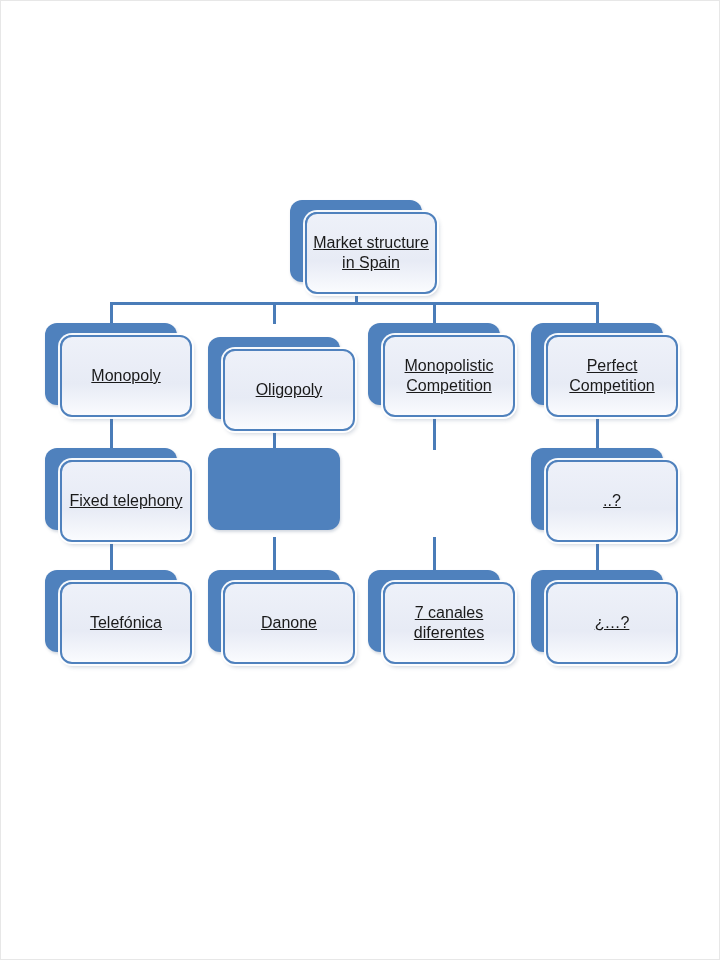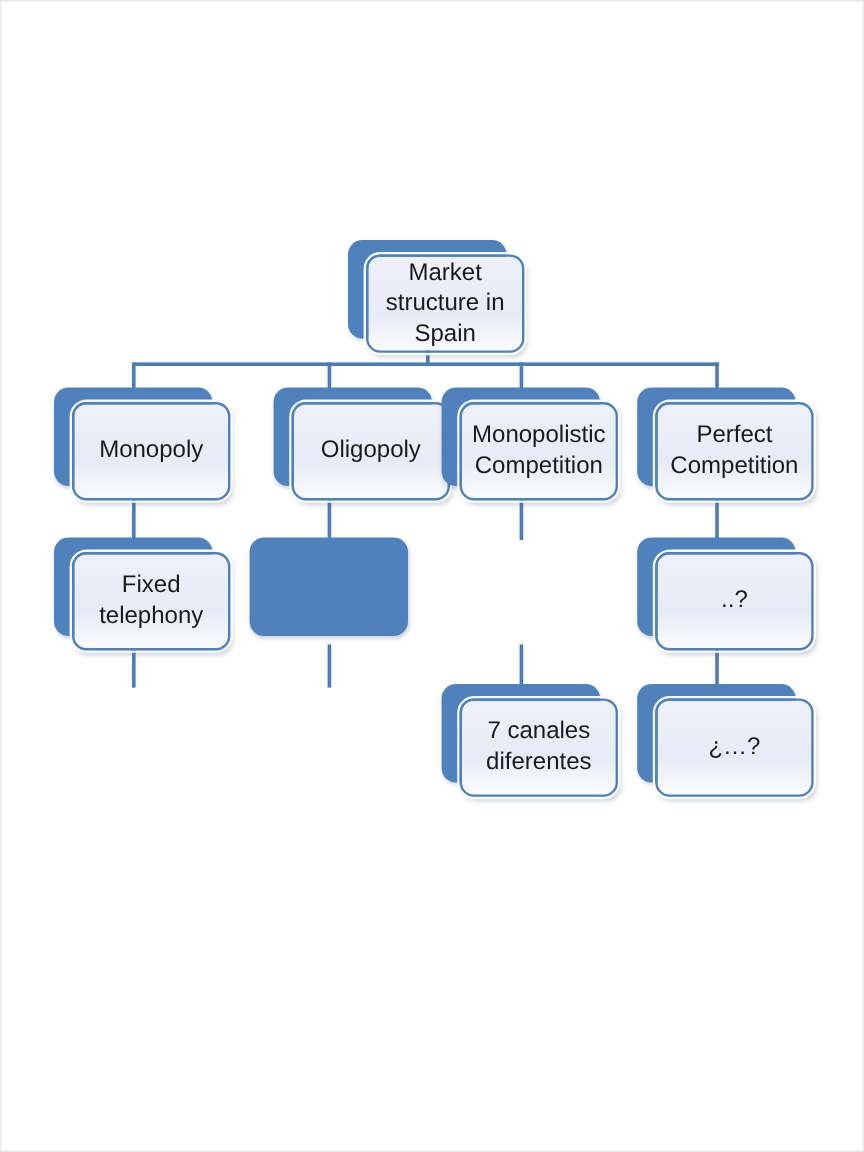--- a/index.html
+++ b/index.html
@@ -48,23 +48,24 @@
     border-radius: 12px;
     background: linear-gradient(180deg, #eef1f9 0%, #e7ebf5 60%, #fafbfe 100%);
     box-shadow: 0 0 0 2px rgba(255,255,255,0.95), 2px 3px 4px rgba(90,110,140,0.30);
     display: flex;
     align-items: center;
     justify-content: center;
     text-align: center;
     padding: 3px 5px;
   }
   .node .label {
-    font-size: 20px;
+    font-size: 16px;
     line-height: 1.28;
     color: var(--text);
+    text-decoration: underline;
   }
 </style>
 </head>
 <body>
 
 <div id="page" style="--accent: #4f81bd; --connector: #4a7cb8; --text: #1a1a1a;">
 
   <div class="line" style="left:355px; top:291px; width:3px;  height:14px;"></div>
   <div class="line" style="left:110px; top:302px; width:489px; height:3px;"></div>
   <div class="line" style="left:110px; top:302px; width:3px;  height:22px;"></div>
@@ -86,21 +87,21 @@
       <span class="label">Market structure in Spain</span>
     </div>
   </div>
 
   <div class="node" style="left:45px; top:323px;">
     <div class="back"></div>
     <div class="front">
       <span class="label">Monopoly</span>
     </div>
   </div>
-  <div class="node" style="left:208px; top:323px;margin-left:20px;">
+  <div class="node" style="left:208px; top:337px;">
     <div class="back"></div>
     <div class="front">
       <span class="label">Oligopoly</span>
     </div>
   </div>
   <div class="node" style="left:368px; top:323px;padding-left:34px;">
     <div class="back"></div>
     <div class="front">
       <span class="label">Monopolistic Competition</span>
     </div>
@@ -121,20 +122,32 @@
   <div class="node" style="left:208px; top:448px;">
     <div class="back"></div>
   </div>
   <div class="node" style="left:531px; top:448px;">
     <div class="back"></div>
     <div class="front">
       <span class="label">..?</span>
     </div>
   </div>
 
+  <div class="node" style="left:45px; top:570px;">
+    <div class="back"></div>
+    <div class="front">
+      <span class="label">Telefónica</span>
+    </div>
+  </div>
+  <div class="node" style="left:208px; top:570px;">
+    <div class="back"></div>
+    <div class="front">
+      <span class="label">Danone</span>
+    </div>
+  </div>
   <div class="node" style="left:368px; top:570px;">
     <div class="back"></div>
     <div class="front">
       <span class="label">7 canales diferentes</span>
     </div>
   </div>
   <div class="node" style="left:531px; top:570px;">
     <div class="back"></div>
     <div class="front">
       <span class="label">¿…?</span>

